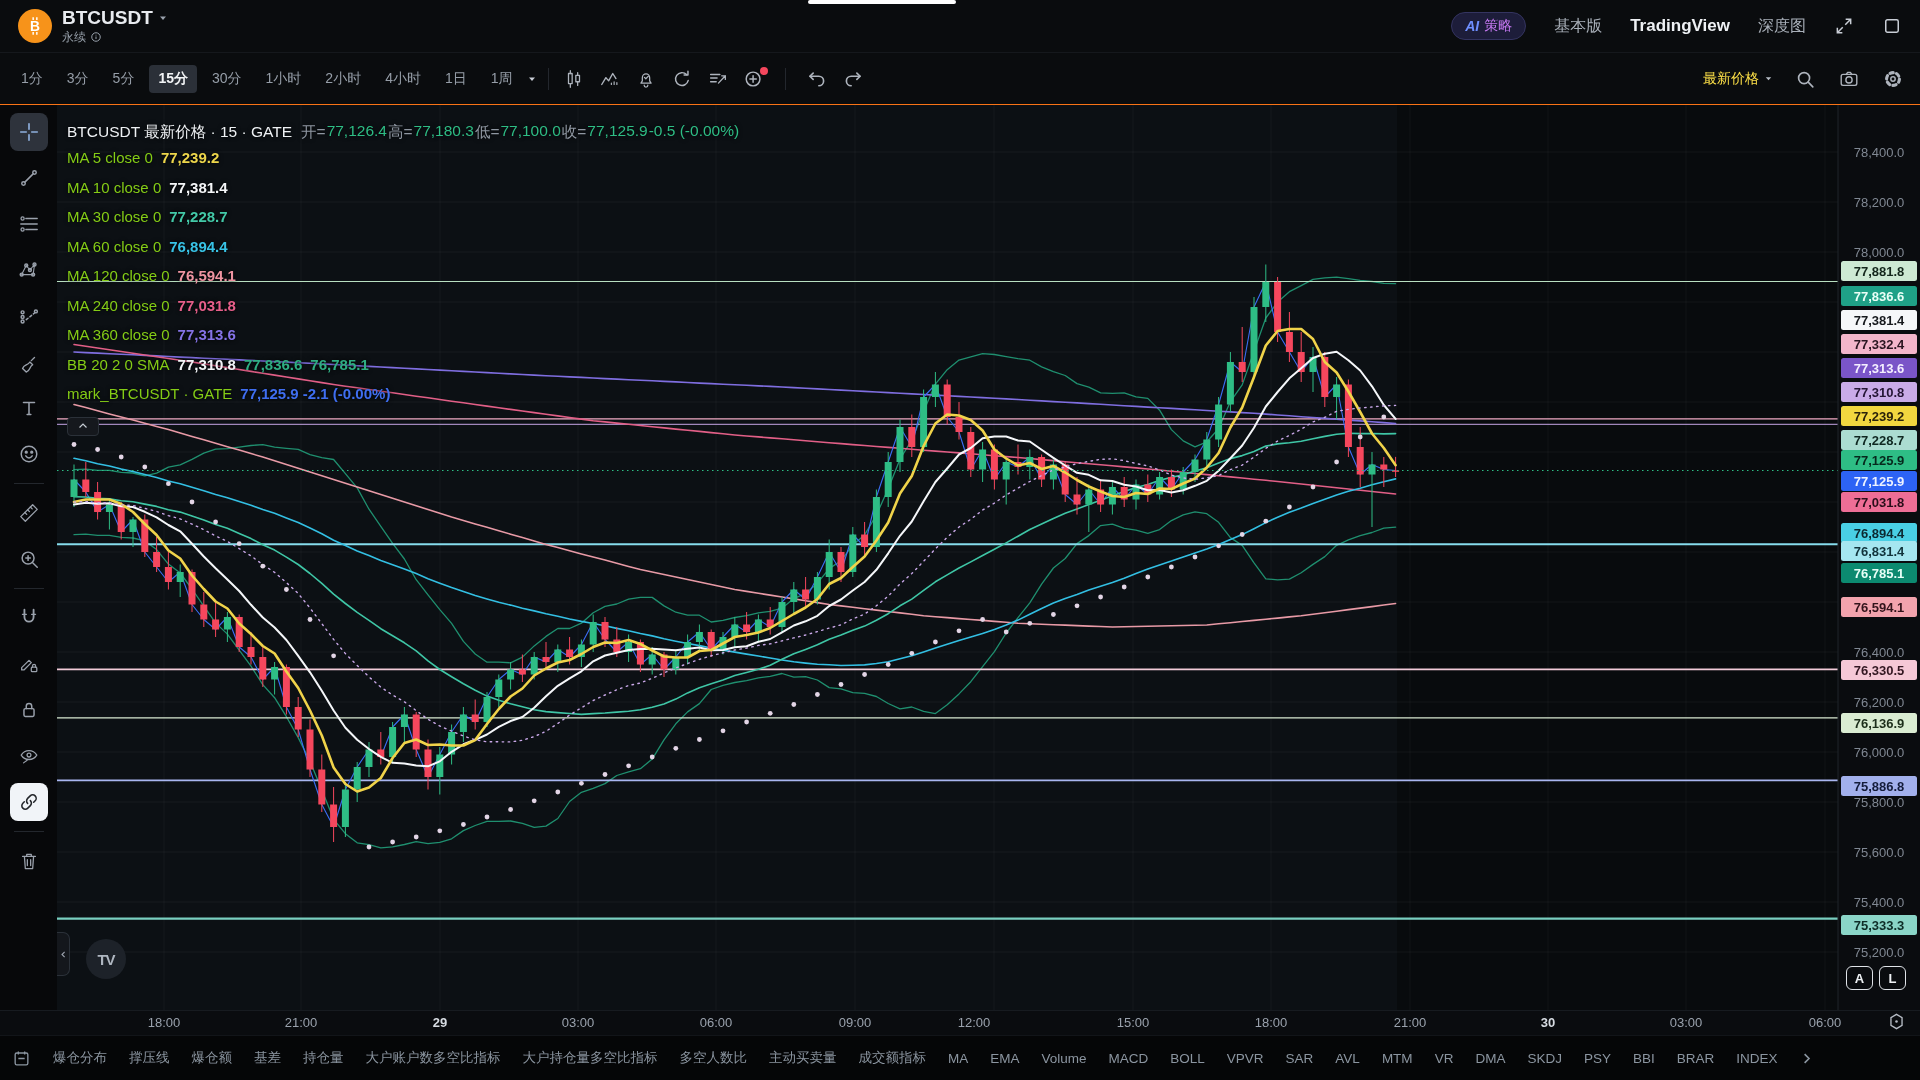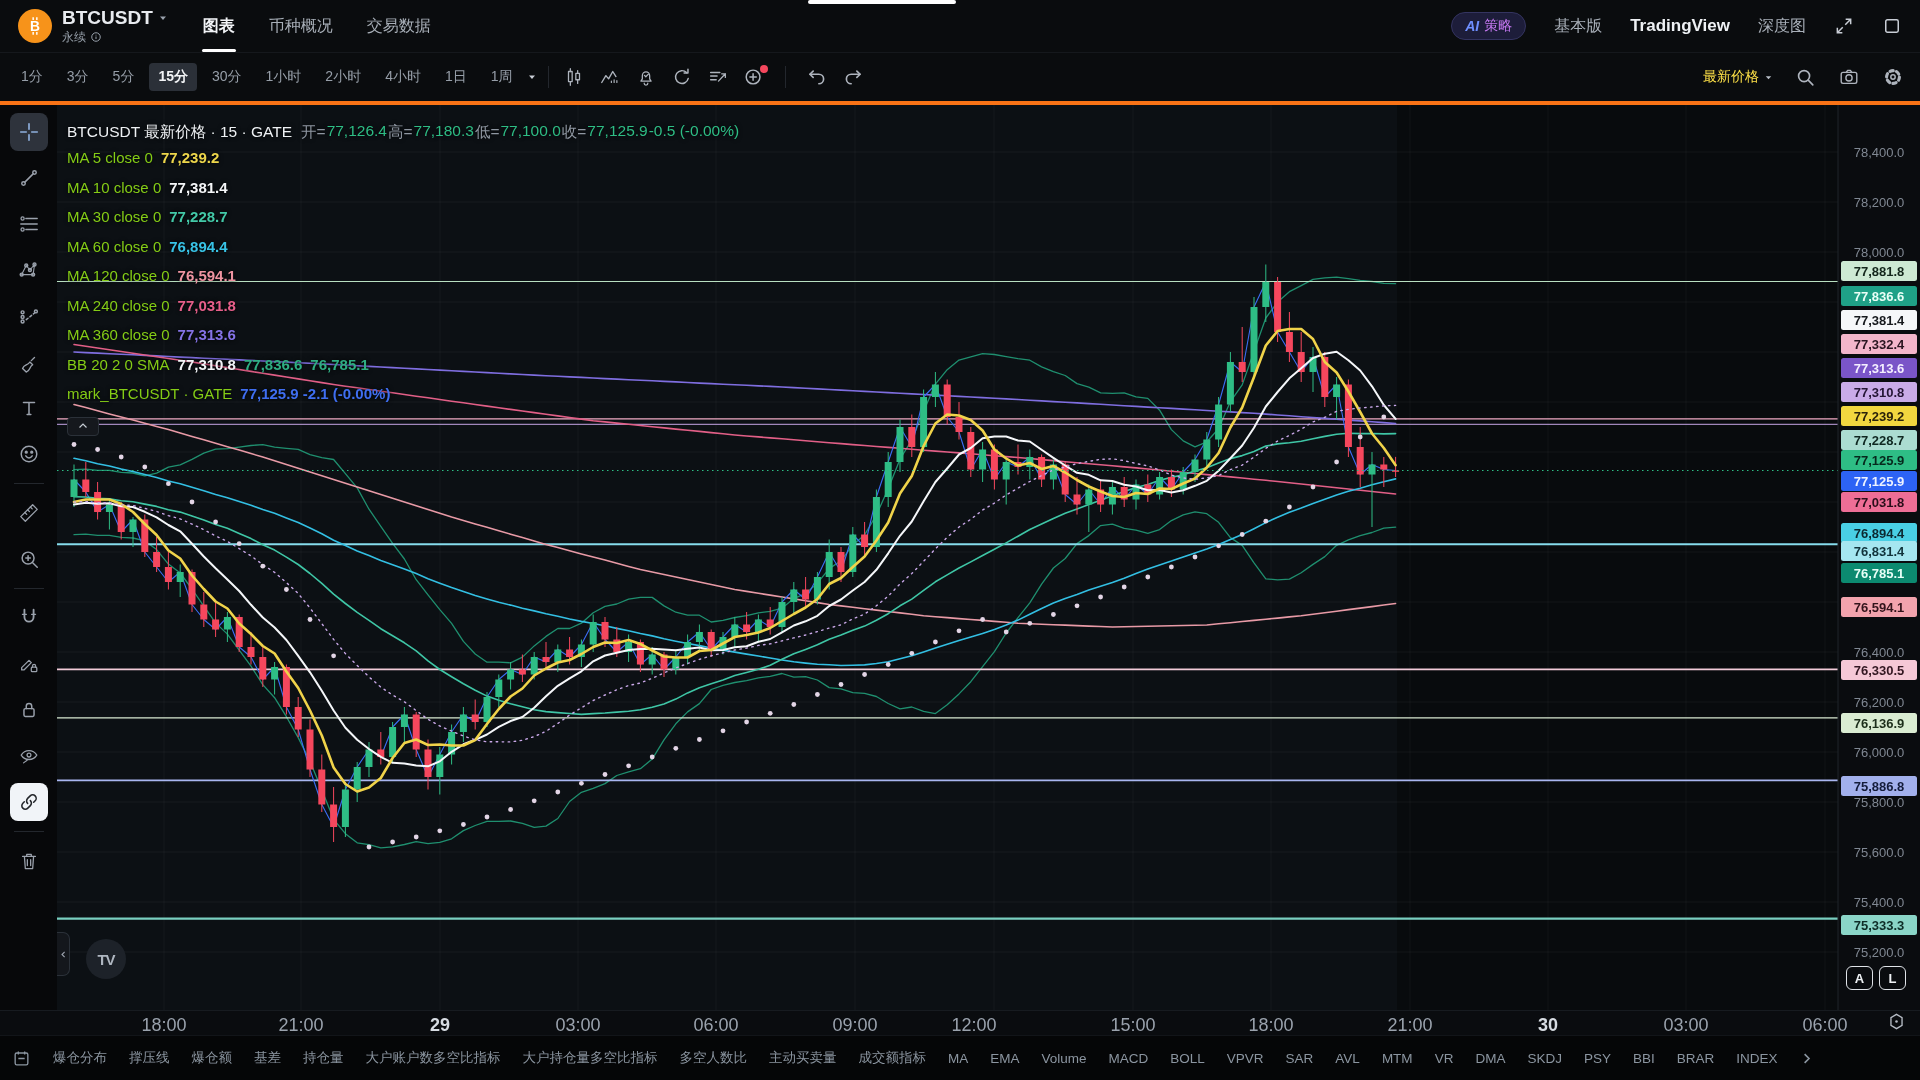--- a/index.html
+++ b/index.html
@@ -26,21 +26,21 @@
   .ai-pill { display:flex; align-items:center; gap:5px; padding:4px 13px; border-radius:14px;
     background:#1d1d3a; border:1px solid #343460; font-size:14px; }
   .ai-pill .ai { color:#6f8fff; font-weight:bold; font-style:italic; }
   .ai-pill .lbl { color:#c678f2; }
   .hdr-link { font-size:16px; color:#a8afb8; cursor:pointer;text-align:right; }
   .hdr-tv { font-size:17px; color:#eef1f4; font-weight:bold; }
   .hdr-ic { color:#c9ced6; display:flex; }
 
   
   .toolbar { height:53px; background:#0a0c0e; border-top:1px solid #15181c;
-    border-bottom:4px solid #f97316; display:flex; align-items:center; padding:0 12px; }
+    border-bottom:1px solid #f97316; display:flex; align-items:center; padding:0 12px; }
   .tf-btn { font-size:14px; color:#969ea8; padding:5px 9px; border-radius:4px; cursor:pointer; }
   .tf-btn.active { background:#2b3038; color:#f2f4f6; font-weight:bold; }
   .tb-divider { width:1px; height:22px; background:#23272d; margin:0 10px; flex:none; }
   .tb-ic { width:30px; height:30px; display:flex; align-items:center; justify-content:center;
     color:#aeb4bd; position:relative; cursor:pointer; }
   .tb-ic .reddot { position:absolute; top:3px; right:1px; width:8px; height:8px;
     border-radius:50%; background:#f5475d; }
   .tb-right { margin-left:auto; display:flex; align-items:center; gap:16px; }
   .price-mode { display:flex; align-items:center; gap:4px; font-size:14px; color:#fde047; cursor:pointer; }
 
@@ -78,21 +78,21 @@
   .edge-tab { position:absolute; left:0; top:827px; width:13px; height:44px;
     background:#14171c; border:1px solid #2b3139; border-left:none; border-radius:0 7px 7px 0;
     display:flex; align-items:center; justify-content:center; color:#9aa1ac; cursor:pointer; }
   .al-group { position:absolute; right:14px; bottom:20px; display:flex; gap:6px; }
   .al-btn { width:27px; height:24px; border:1.5px solid #dfe3e8; border-radius:6px;
     color:#eef1f4; font-size:13px; font-weight:bold; display:flex; align-items:center;
     justify-content:center; background:transparent; cursor:pointer; }
 
   
   .time-axis { height:25px; background:#0a0c0f; border-top:1px solid #171b20; position:relative; }
-  .ta-label { position:absolute; top:4px; transform:translateX(-50%); font-size:18px; color:#9aa2ad; }
+  .ta-label { position:absolute; top:4px; transform:translateX(-50%); font-size:13px; color:#9aa2ad; }
   .ta-label.major { color:#d7dce2; font-weight:bold; }
   .ta-icon { position:absolute; right:14px; top:1px; color:#b7bdc6; cursor:pointer; }
 
   
   .bottom-bar { height:45px; background:#050607; border-top:1px solid #121519;
     display:flex; align-items:center; padding:0 12px; gap:22px; }
   .bb-item { font-size:13.5px; color:#8b95a0; white-space:nowrap; cursor:pointer; }
   .bb-ic { color:#8b95a0; display:flex; cursor:pointer; }
   svg.ic { display:block; }
 </style>
@@ -115,25 +115,20 @@
         </svg>
     </div>
     <div class="market-row">
       <span>永续</span>
       <svg class="ic" width="12" height="12" viewBox="0 0 24 24">
           <circle cx="12" cy="12" r="8.5" stroke="#98a1ab" stroke-width="2" fill="none"></circle>
           <path d="M12 7.5v1.5M12 11v5" stroke="#98a1ab" stroke-width="2"></path>
         </svg>
     </div>
   </div>
-  <div class="header-tabs" id="header-tabs">
-      <div class="header-tab active">图表</div>
-      <div class="header-tab">币种概况</div>
-      <div class="header-tab">交易数据</div>
-    </div>
   <div class="header-right">
     <div class="ai-pill">
       <span class="ai">AI</span>
       <span class="lbl">策略</span>
     </div>
     <span class="hdr-link">基本版</span>
     <span class="hdr-link hdr-tv">TradingView</span>
     <span class="hdr-link">深度图</span>
     <span class="hdr-ic">
       <svg class="ic" width="20" height="20" viewBox="0 0 24 24" fill="none" stroke="currentColor" stroke-width="1.8">

